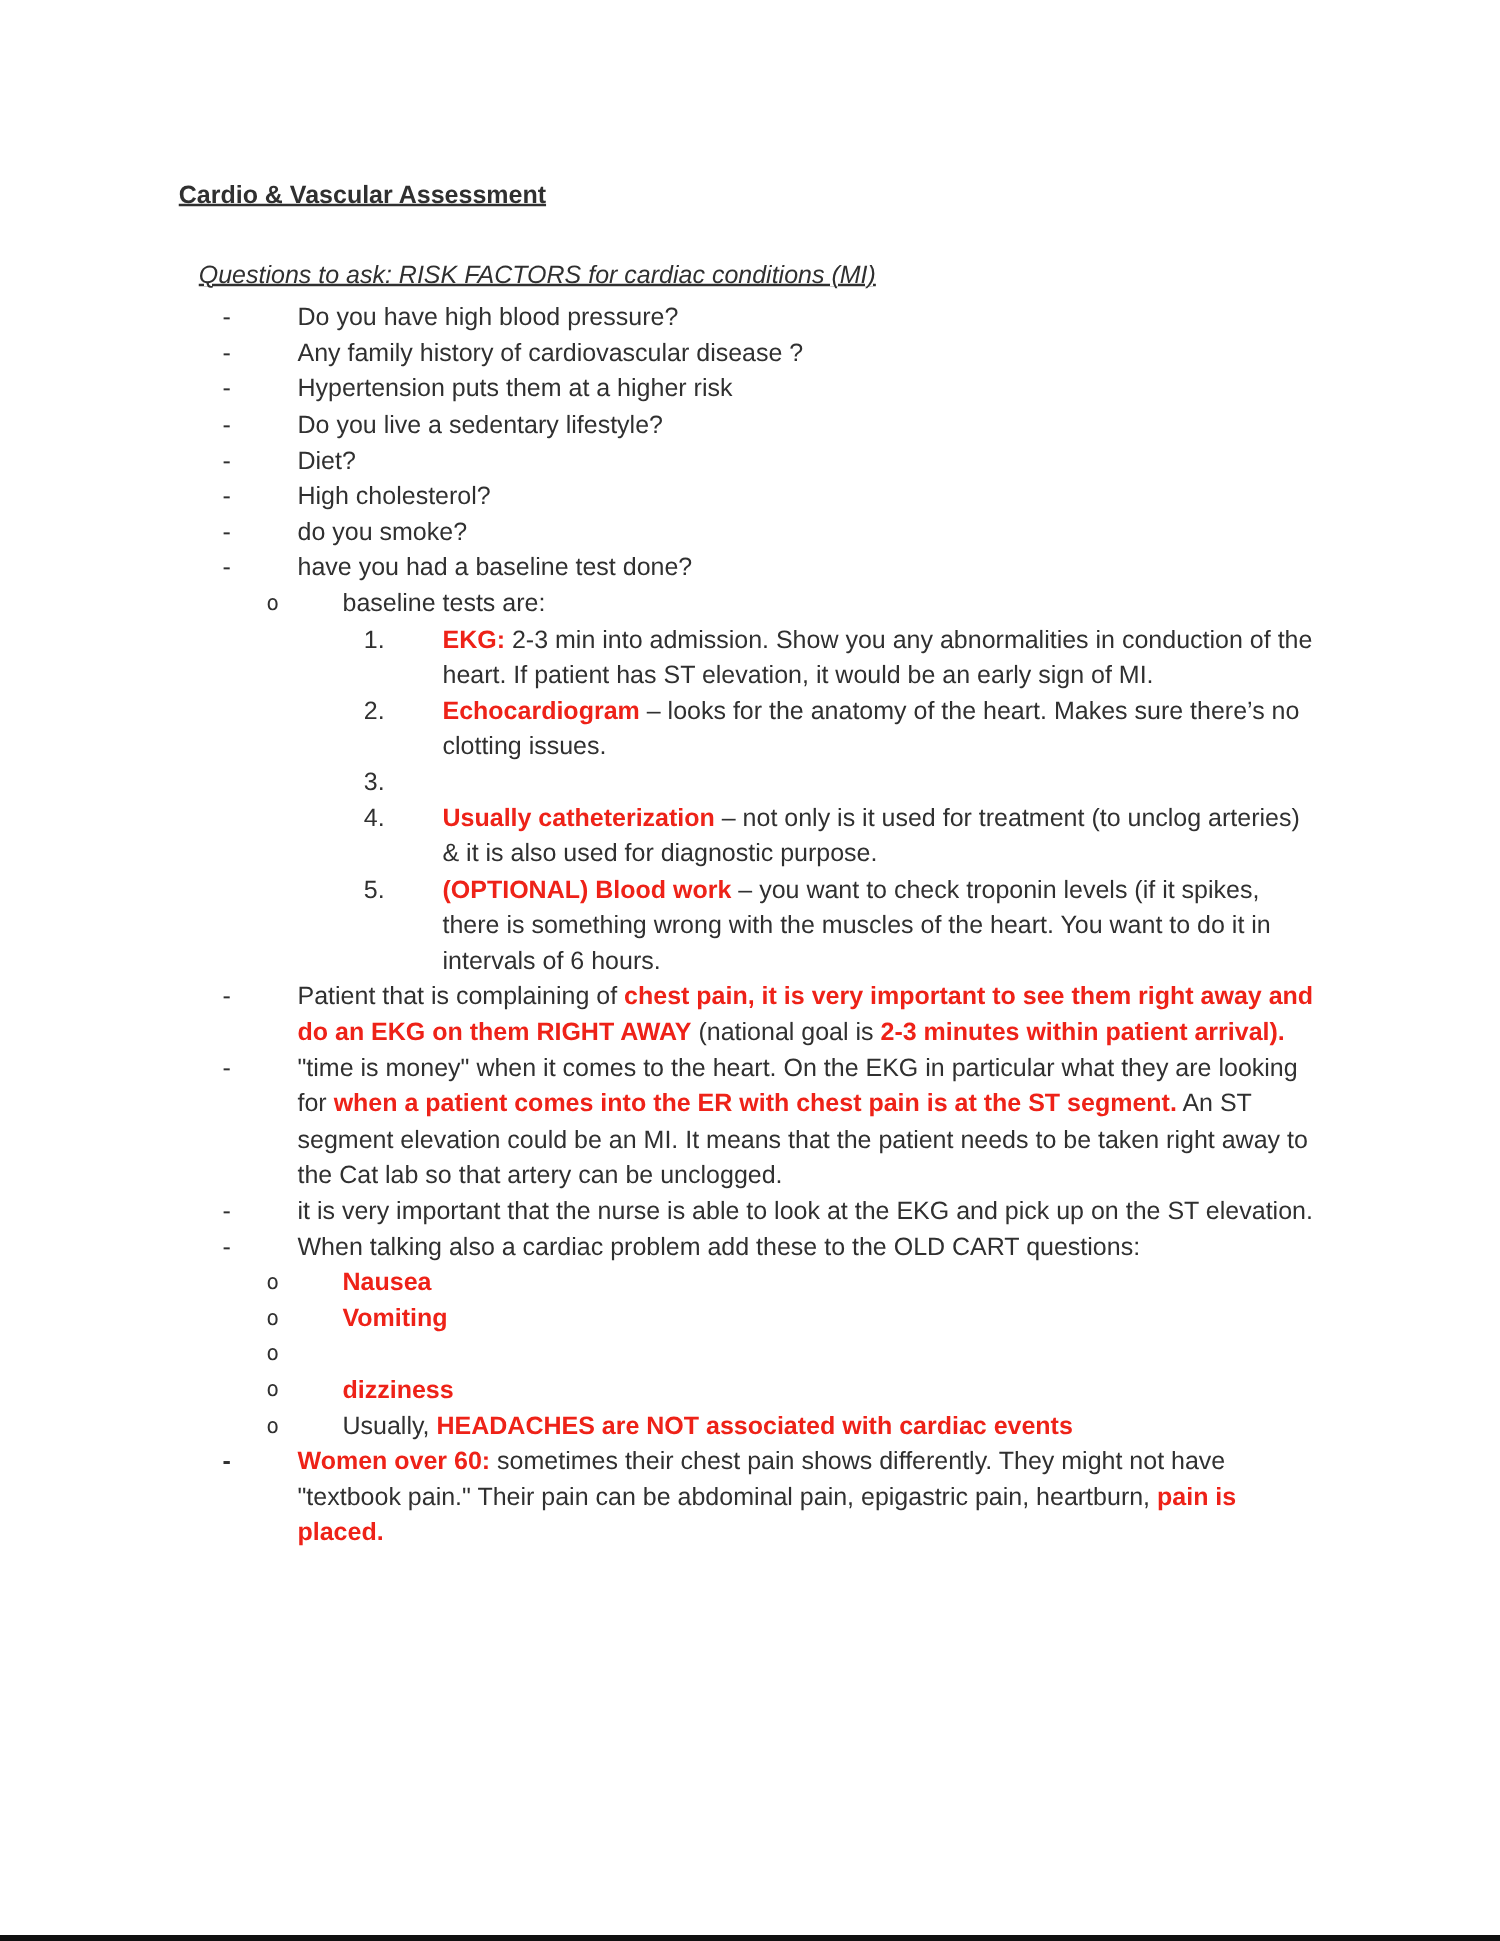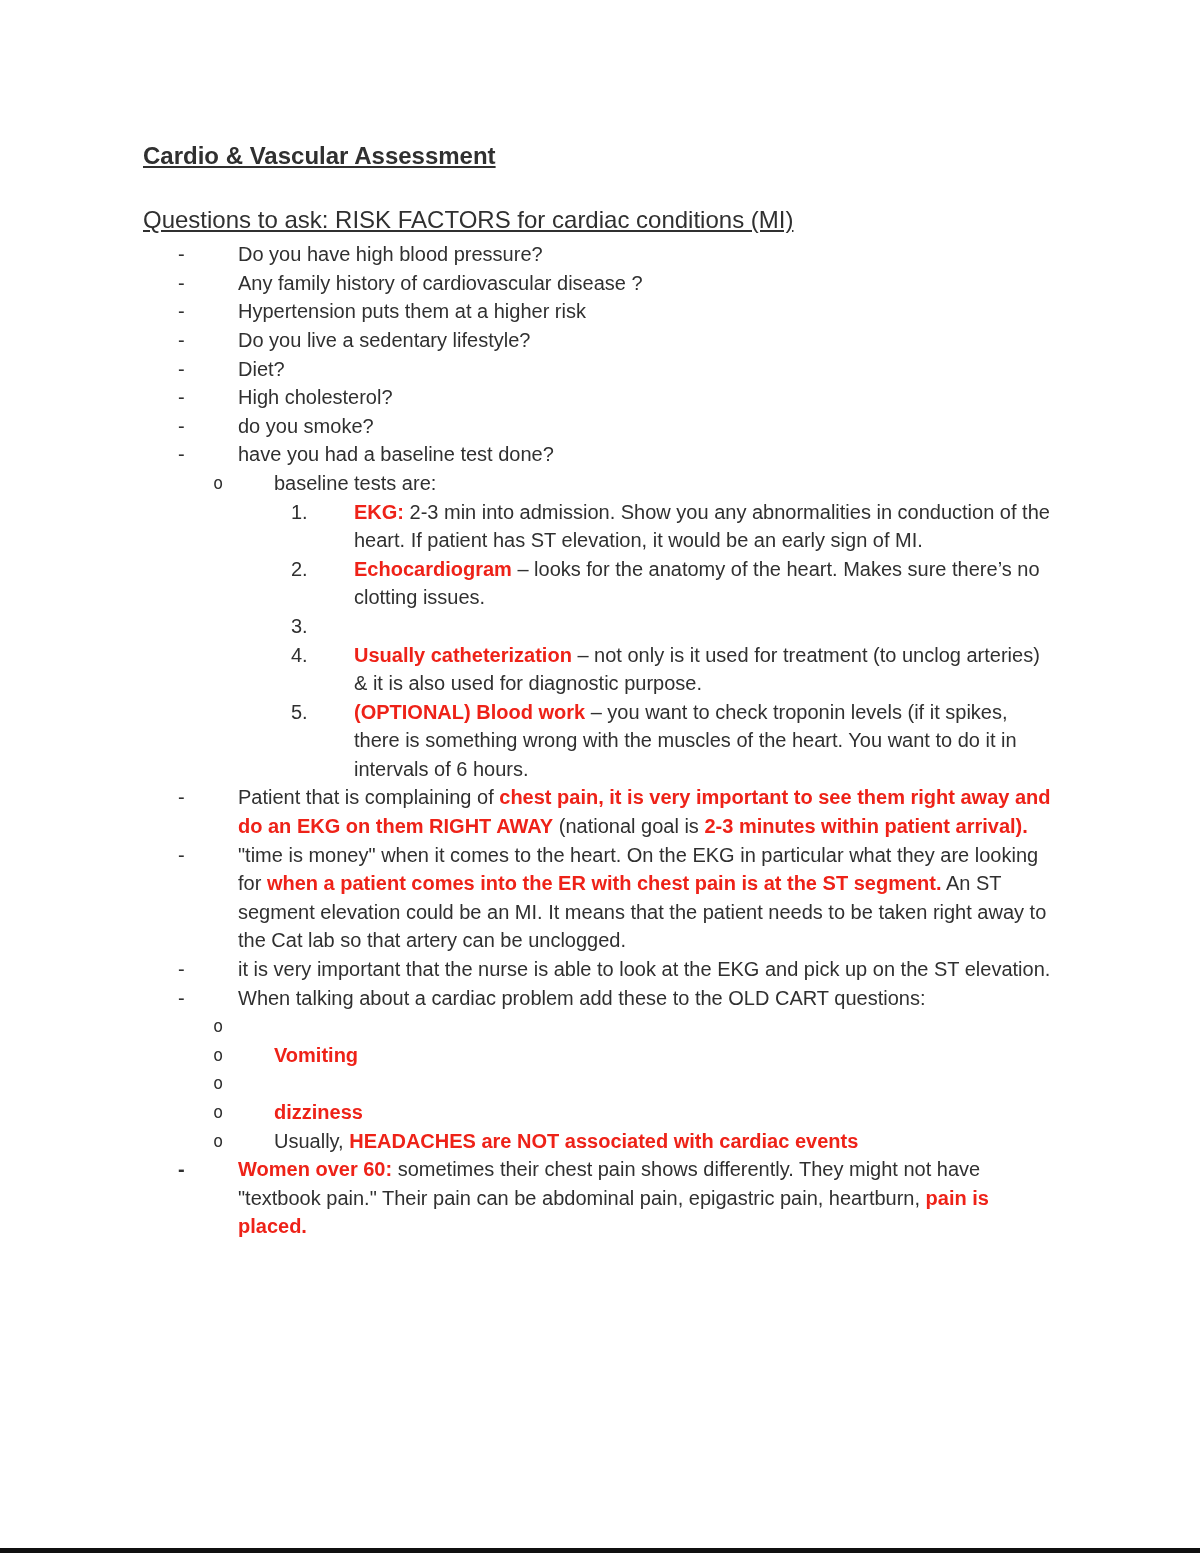--- a/index.html
+++ b/index.html
@@ -14,30 +14,31 @@
     background: #ffffff;
     box-sizing: border-box;
     padding: 142px 148px 0 143px;
     font-family: "Liberation Sans", sans-serif;
     font-size: 20px;
     line-height: 28.6px;
     color: #303030;
     overflow: hidden;
   }
   .title {
-    font-size: 24px;
+    font-size: 20px;
     font-weight: bold;
     text-decoration: underline;
     margin: 0 0 35px 0;
   }
   .heading {
-    font-size: 24px;
+    font-size: 20px;
     font-weight: normal;
     text-decoration: underline;
-    margin: 0 0 6px 0;
+    margin: 0 0 6px 16px;
+    font-style: italic;
   }
   .li { display: flex; align-items: flex-start; }
   .marker { flex: 0 0 auto; }
   .level-dash   { padding-left: 35px;  }
   .level-dash .marker   { width: 34px; }
   .level-circle { padding-left: 70px;  }
   .level-circle .marker { width: 35px; font-family: "DejaVu Sans Mono", monospace; font-size: 17px; }
   .level-num    { padding-left: 148px; }
   .level-num .marker    { width: 37px; }
   .text { flex: 1 1 auto; margin-left: 26px; }
@@ -119,24 +120,25 @@
       <div class="li level-dash">
         <span class="marker">-</span>
         <div class="text"><span>"time is money" when it comes to the heart. On the EKG in particular what they are looking for </span><span class="rb">when a patient comes into the ER with chest pain is at the ST segment.</span><span> An ST segment elevation could be an MI. It means that the patient needs to be taken right away to the Cat lab so that artery can be unclogged.</span></div>
       </div>
       <div class="li level-dash">
         <span class="marker">-</span>
         <div class="text"><span>it is very important that the nurse is able to look at the EKG and pick up on the ST elevation.</span></div>
       </div>
       <div class="li level-dash">
         <span class="marker">-</span>
-        <div class="text"><span>When talking about a cardiac problem add these to the OLD CART questions:</span></div>
+        <div class="text"><span>When talking also a cardiac problem add these to the OLD CART questions:</span></div>
       </div>
       <div class="li level-circle">
         <span class="marker">o</span>
+        <div class="text"><span class="rb">Nausea</span></div>
       </div>
       <div class="li level-circle">
         <span class="marker">o</span>
         <div class="text"><span class="rb">Vomiting</span></div>
       </div>
       <div class="li level-circle">
         <span class="marker">o</span>
       </div>
       <div class="li level-circle">
         <span class="marker">o</span>

